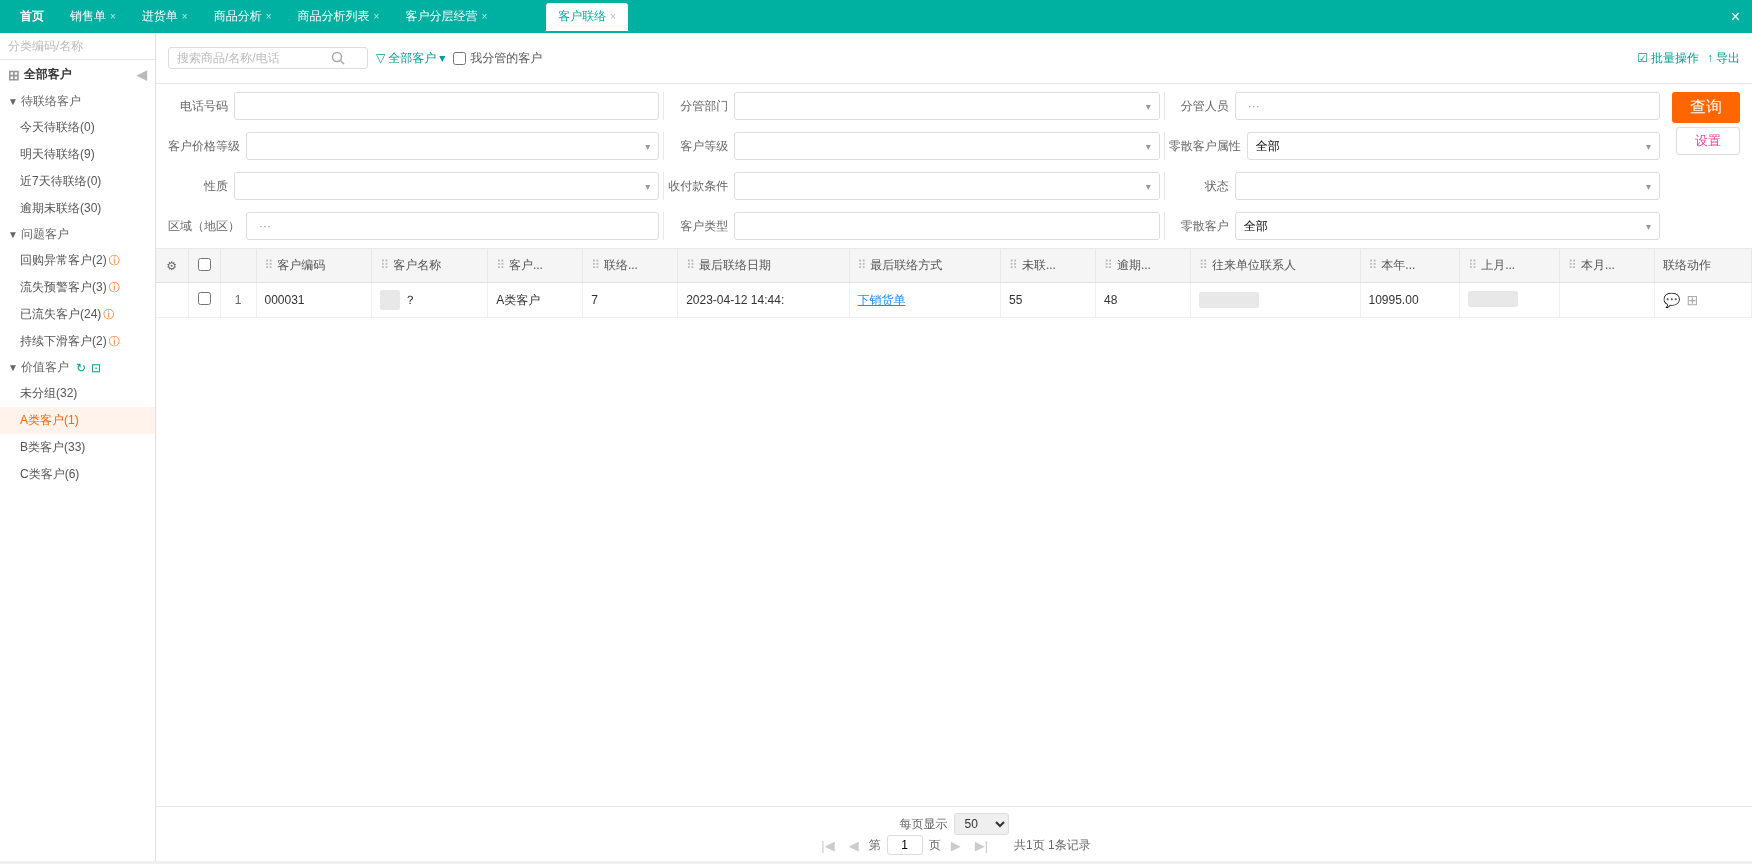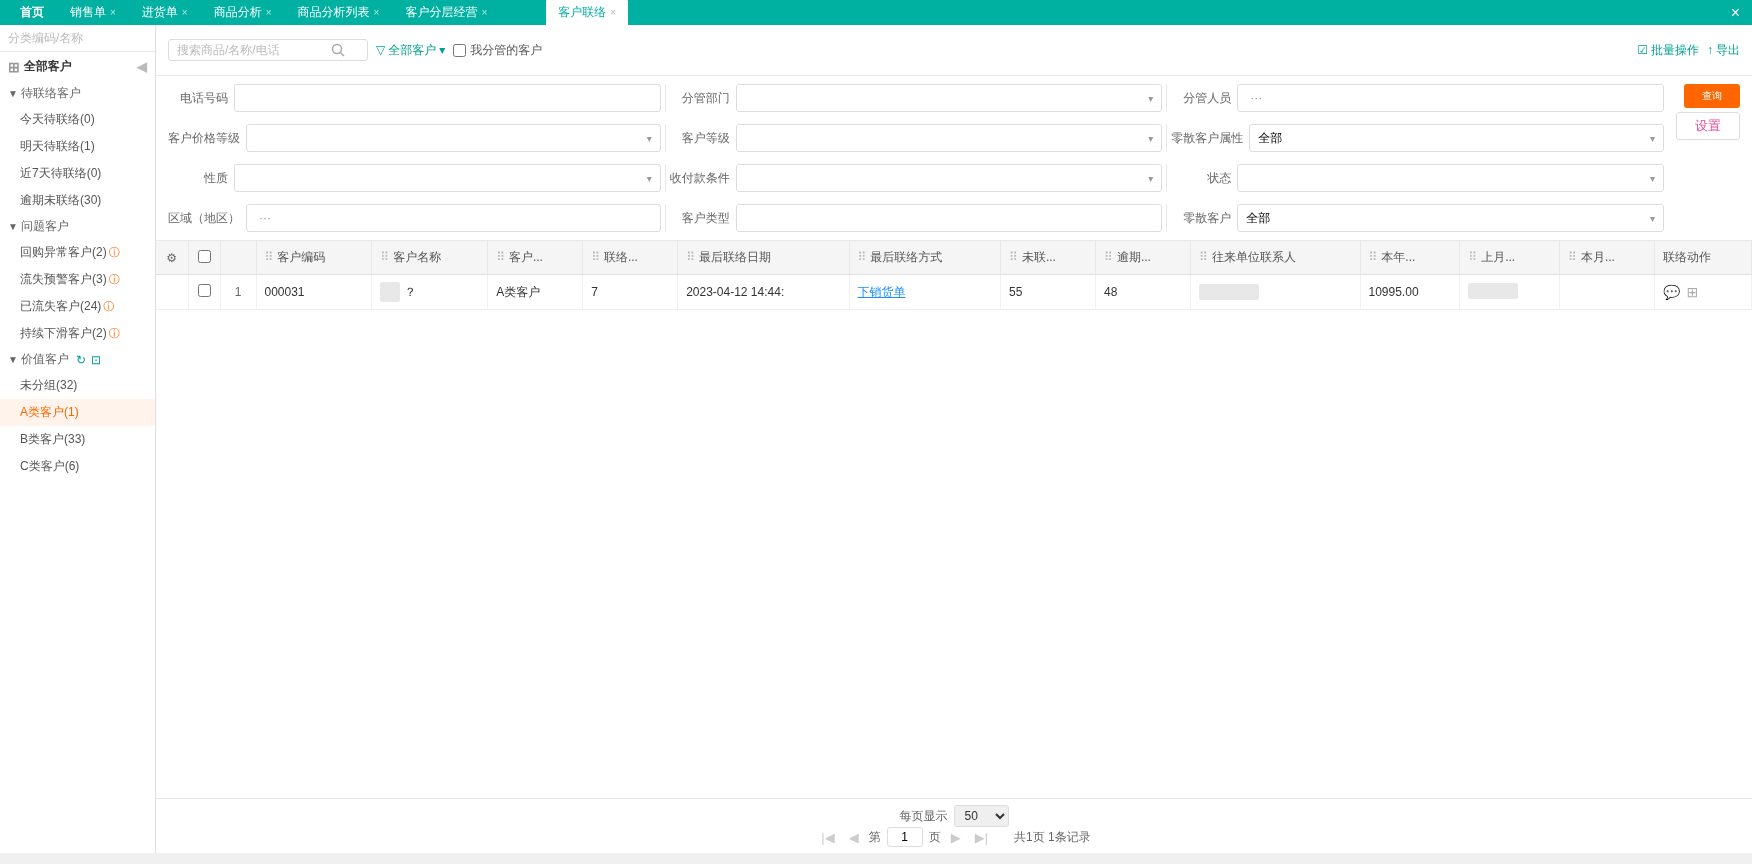--- a/index.html
+++ b/index.html
@@ -3,21 +3,21 @@
   <meta charset="utf-8">
   <style>
     * { box-sizing: border-box; margin: 0; padding: 0; font-family: 'Microsoft YaHei', Arial, sans-serif; font-size: 12px; }
     body { background: #f0f0f0; width: 1752px; height: 864px; overflow: hidden; }
     
     
     .top-nav {
       display: flex;
       align-items: center;
       background: #00b0a0;
-      height: 25px;
+      height: 33px;
       padding: 0 8px;
       gap: 2px;
     }
     .nav-tab {
       display: flex;
       align-items: center;
       padding: 0 12px;
       height: 28px;
       color: #fff;
       cursor: pointer;
@@ -222,21 +222,21 @@
       gap: 4px;
       align-items: flex-end;
     }
     .btn-query {
       background: #ff6600;
       color: #fff;
       border: none;
       border-radius: 3px;
       padding: 5px 18px;
       cursor: pointer;
-      font-size: 10px;
+      font-size: 16px;
     }
     .btn-setting {
       background: #fff;
       color: #ec4899;
       border: 1px solid #ddd;
       border-radius: 3px;
       padding: 4px 18px;
       cursor: pointer;
       font-size: 13px;
     }
@@ -379,21 +379,21 @@
     </div>
 
     <div class="sidebar-section-title">
       <span class="arrow">▼</span>
       <span>待联络客户</span>
     </div>
     <div class="sidebar-item">
       <span>今天待联络(0)</span>
     </div>
     <div class="sidebar-item">
-      <span>明天待联络(1)</span>
+      <span>明天待联络(9)</span>
     </div>
     <div class="sidebar-item">
       <span>近7天待联络(0)</span>
     </div>
     <div class="sidebar-item">
       <span>逾期未联络(30)</span>
     </div>
 
     <div class="sidebar-section-title">
       <span class="arrow">▼</span>

